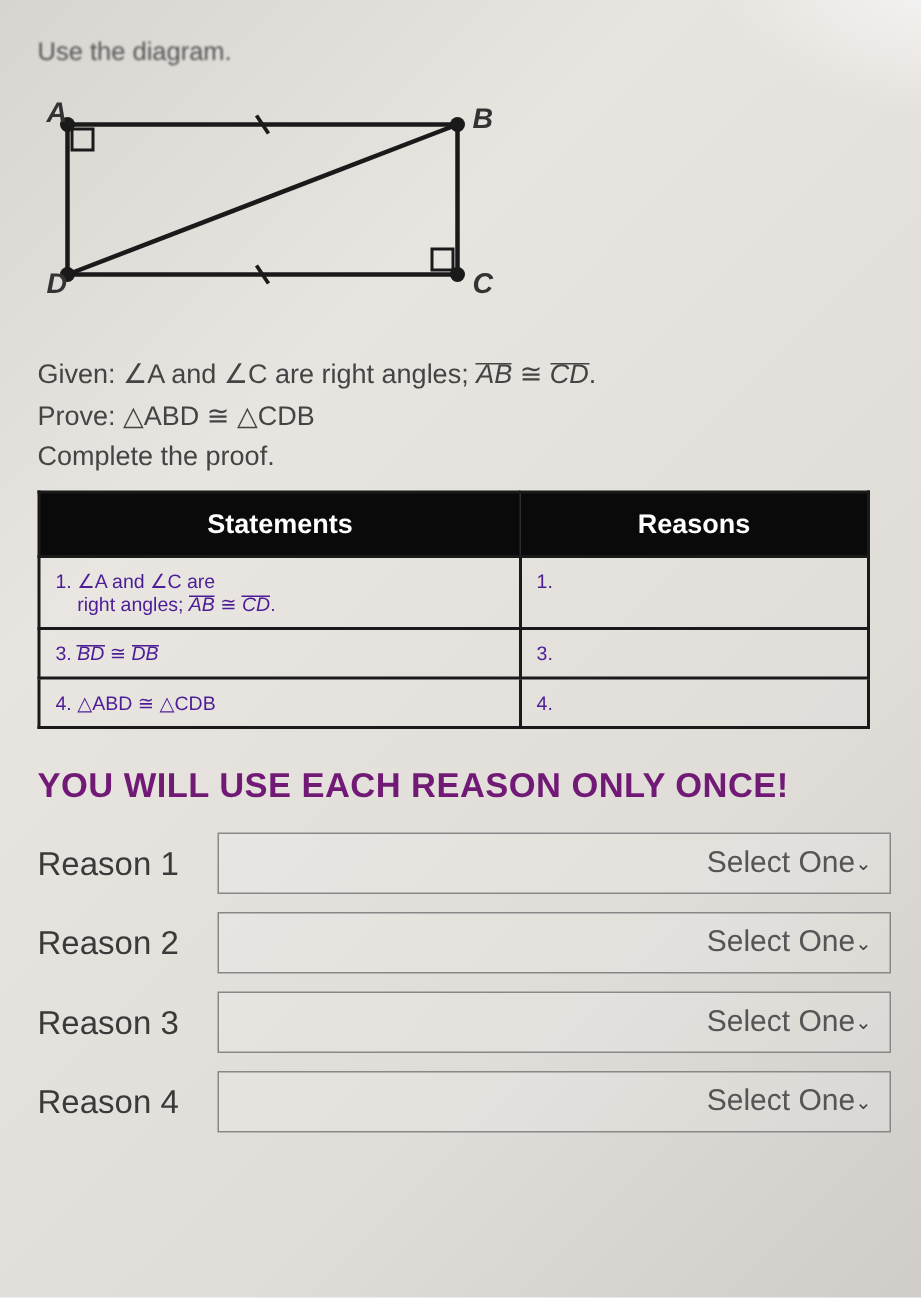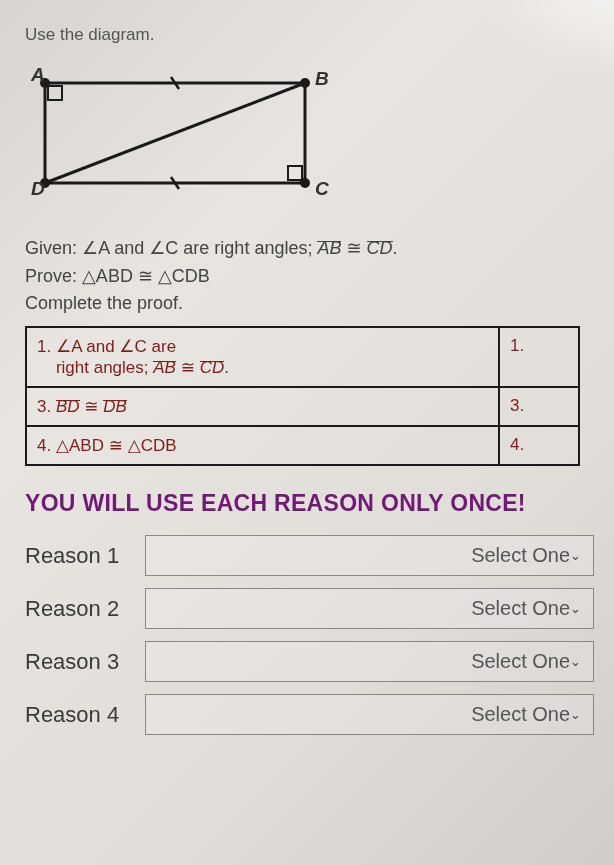--- a/index.html
+++ b/index.html
@@ -64,23 +64,23 @@
       padding: 10px 14px;
       font-size: 18px;
       font-weight: bold;
       text-align: center;
       border: 1px solid #1a1a1a;
     }
     table.proof th:first-child { width: 58%; }
     table.proof td {
       border: 2px solid #1a1a1a;
       padding: 8px 10px;
-      font-size: 17px;
+      font-size: 13px;
       vertical-align: top;
-      color: #7f1d1d;
+      color: #4c1d95;
     }
     .instruction-bold {
       font-size: 23px;
       font-weight: bold;
       margin-bottom: 18px;
       color: #701a75;
       letter-spacing: 0.3px;
     }
     .reason-row {
       display: flex;
@@ -146,20 +146,24 @@
 </div>
 
 <div class="prove">
   <span>Prove: </span><span>△ABD ≅ △CDB</span>
 </div>
 
 <div class="complete">Complete the proof.</div>
 
 <table class="proof">
   <tbody>
+      <tr>
+    <th>Statements</th>
+    <th>Reasons</th>
+  </tr>
   <tr>
     <td>
       <span>1. </span><span>∠A and ∠C are</span><br>
       &nbsp;&nbsp;&nbsp;&nbsp;<span>right angles; </span><span class="overline-wrap"><i>AB</i></span><span> ≅ </span><span class="overline-wrap"><i>CD</i></span><span>.</span>
     </td>
     <td>1.</td>
   </tr>
   <tr>
     <td>
       <span>3. </span><span class="overline-wrap"><i>BD</i></span><span> ≅ </span><span class="overline-wrap"><i>DB</i></span>

